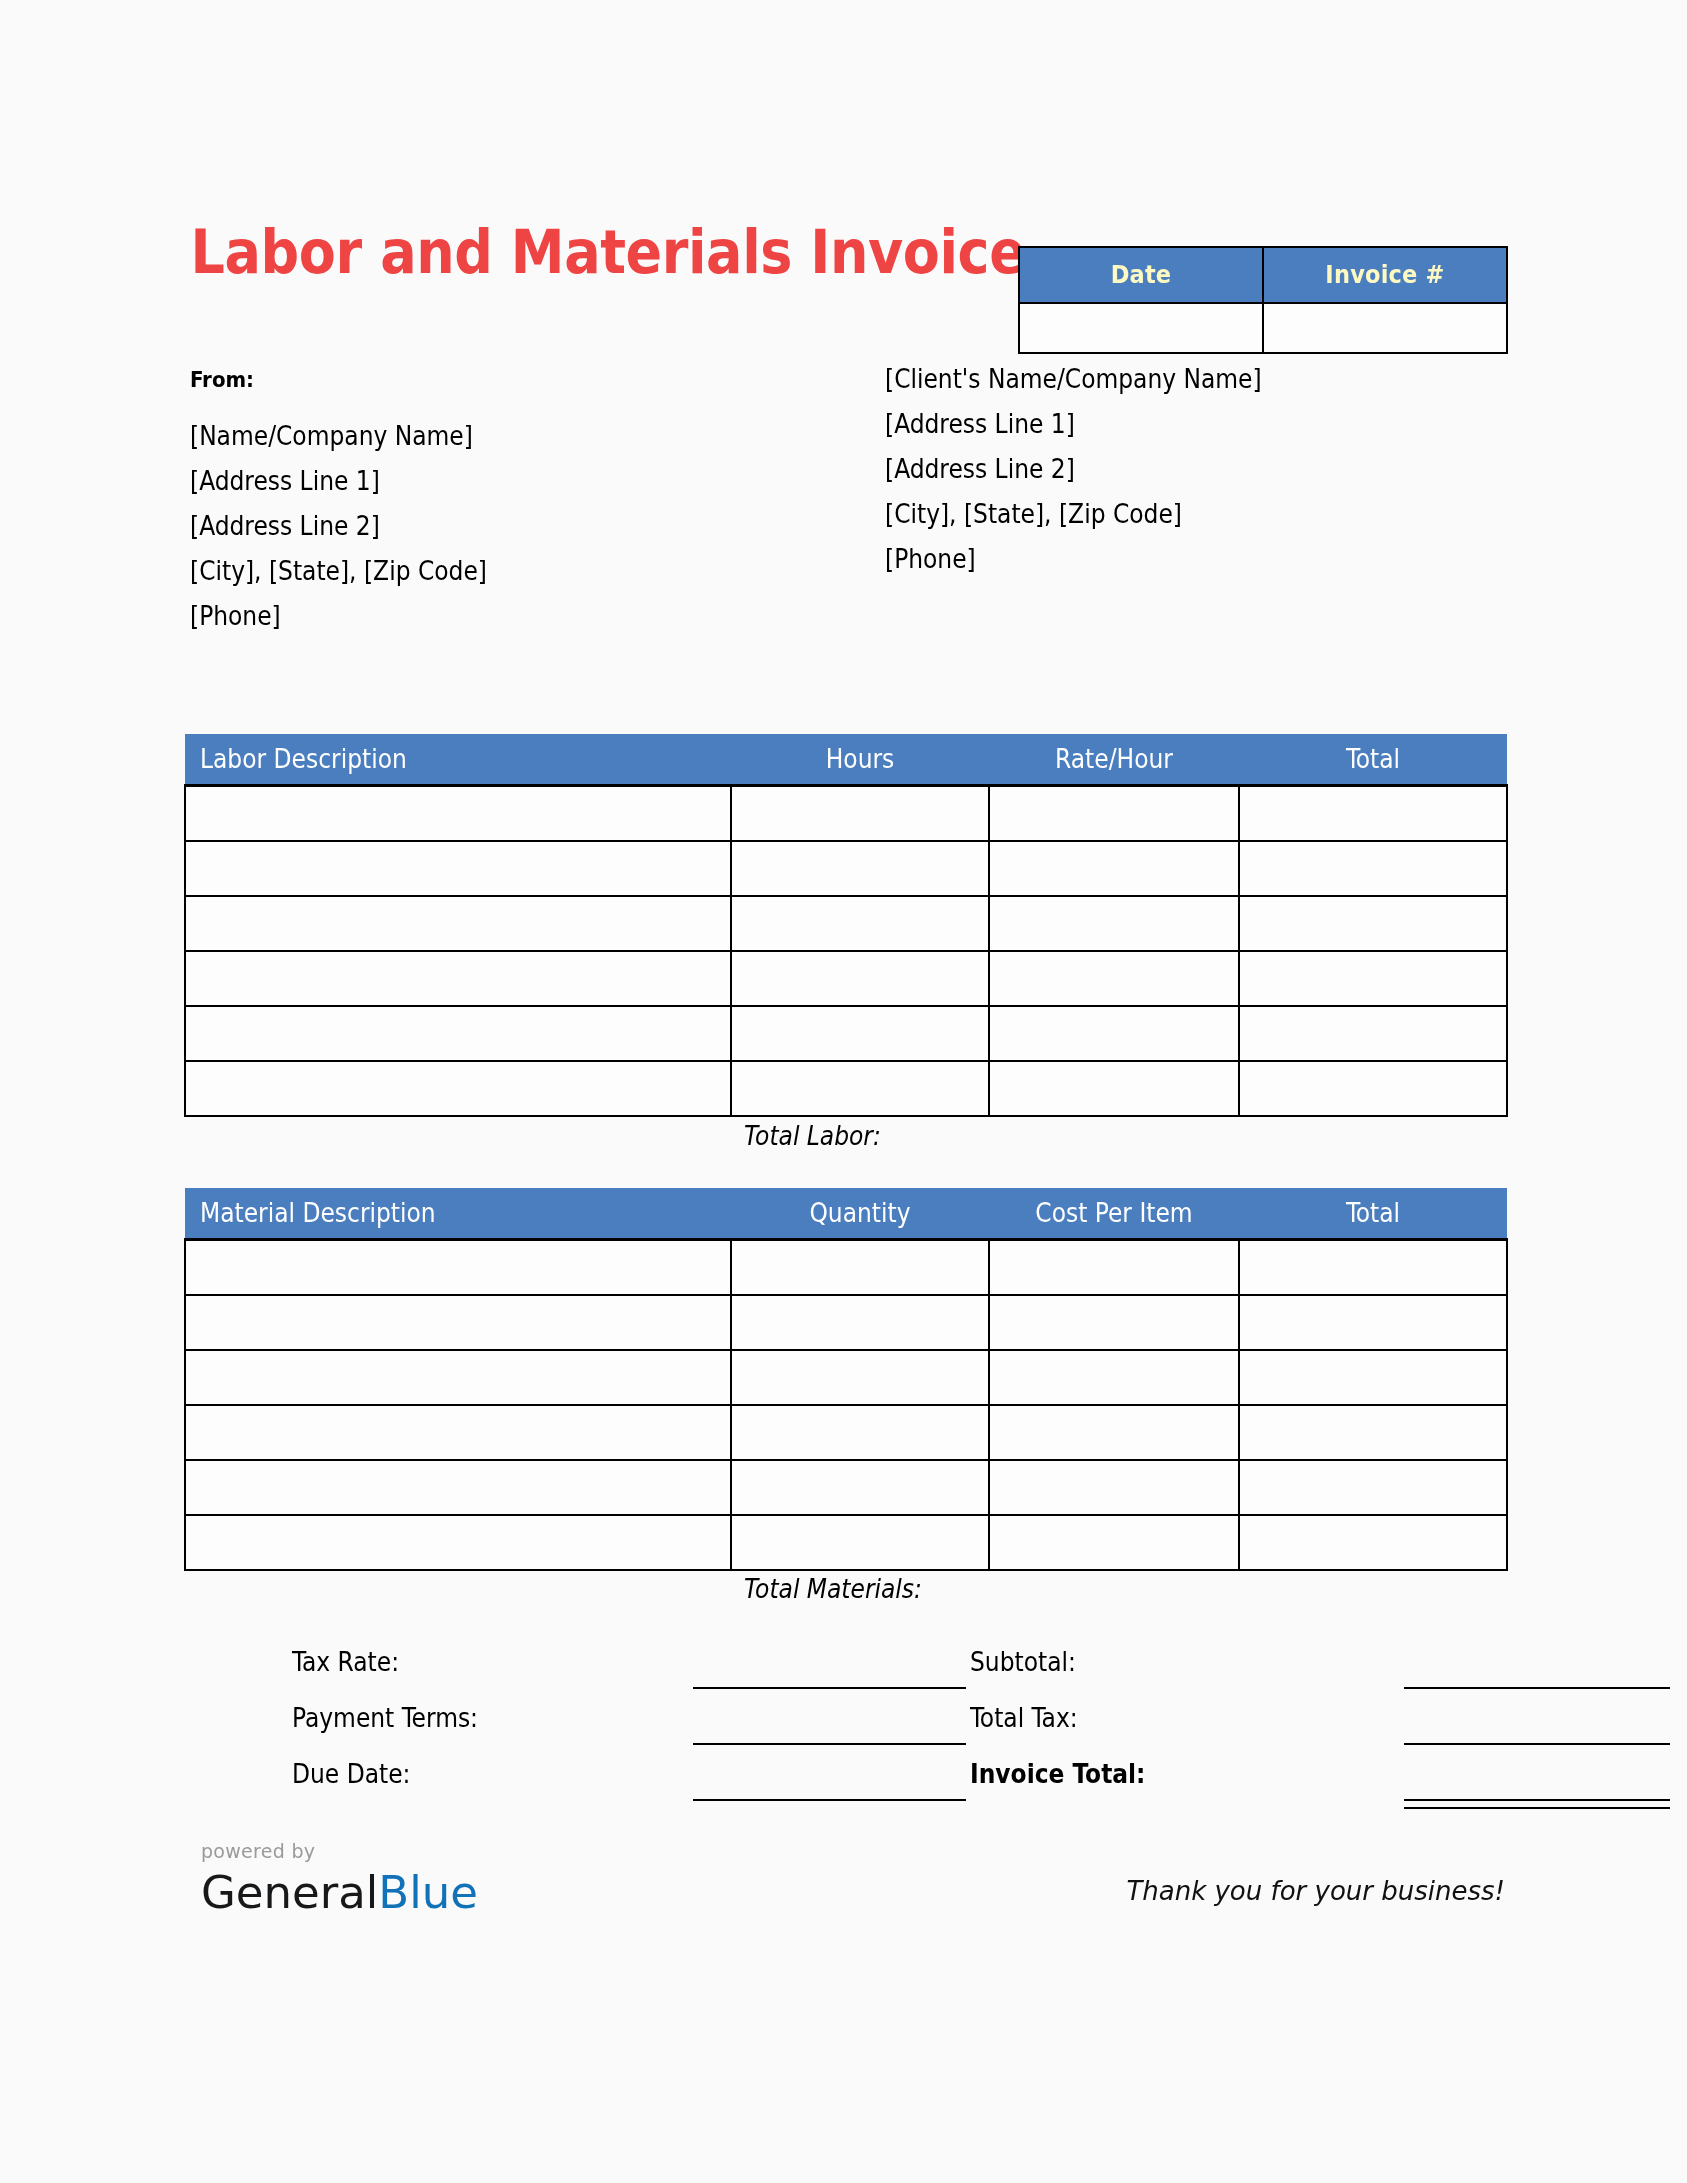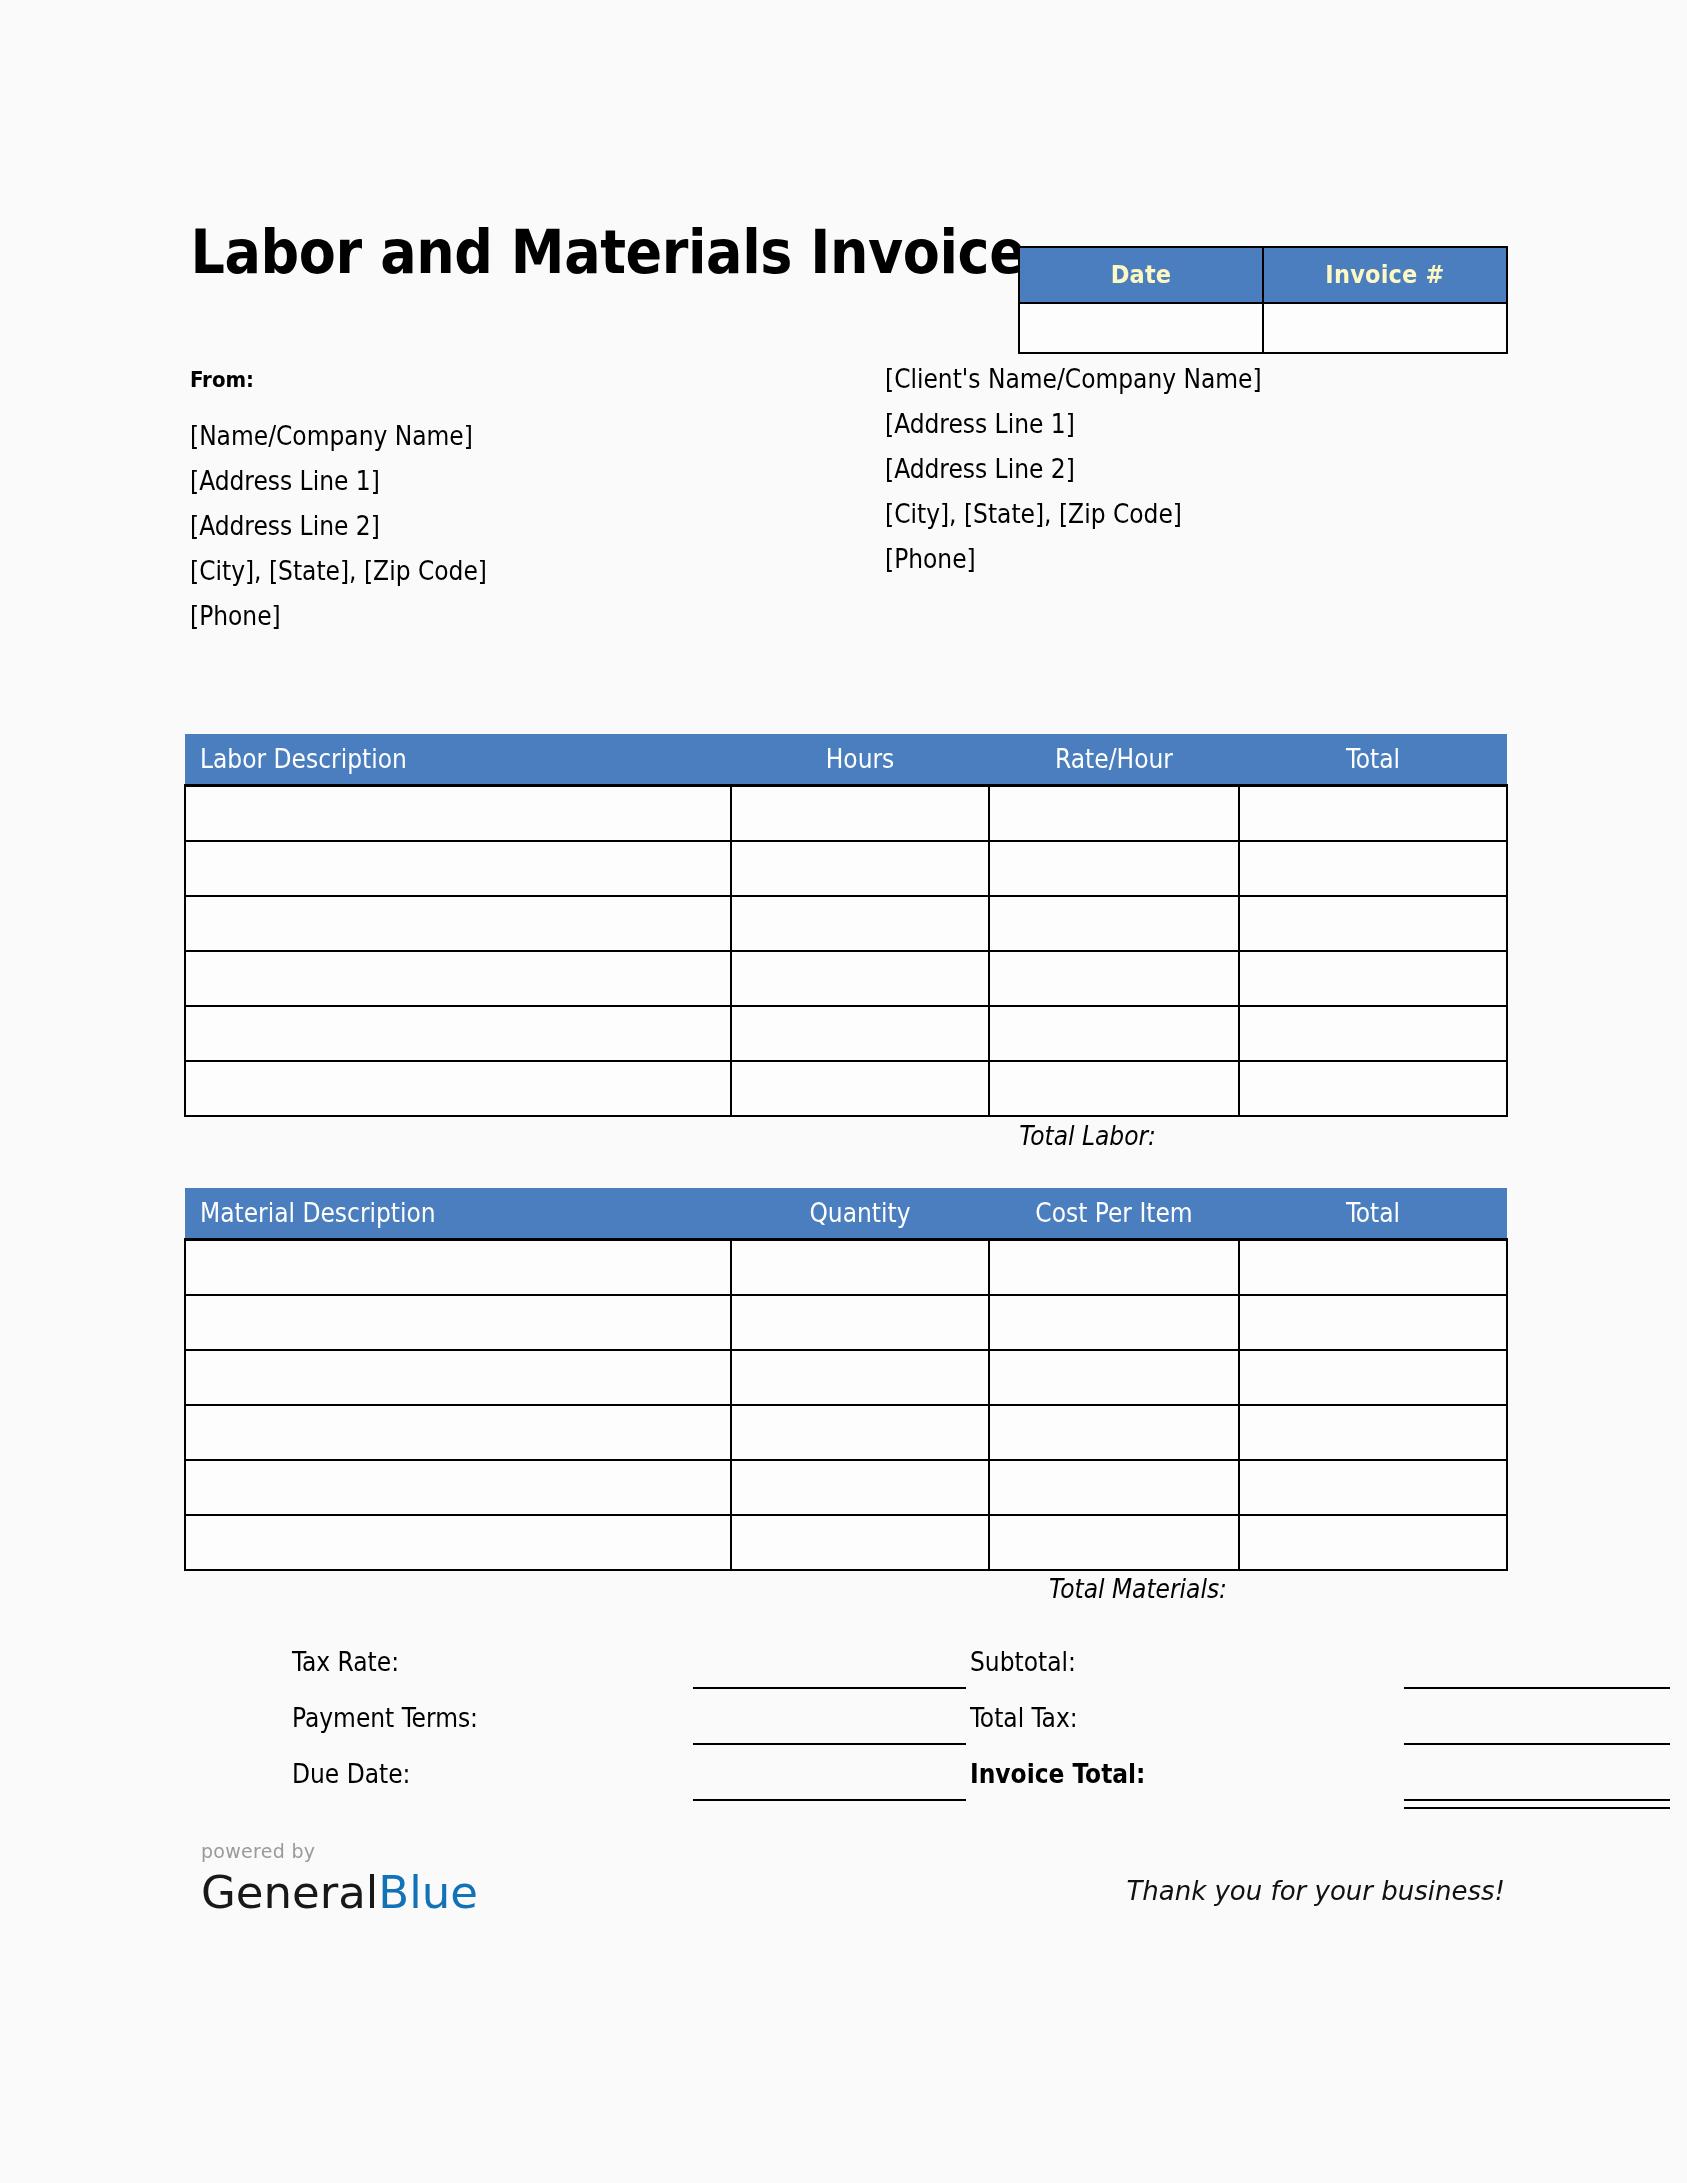--- a/index.html
+++ b/index.html
@@ -33,21 +33,21 @@
   }
   .doc-title {
     position: absolute;
     left: 6.6px;
     top: 0;
     font-size: 60px;
     font-weight: bold;
     letter-spacing: -0.4px;
     line-height: 71px;
     white-space: nowrap;
-    color: #000000;
+    color: #ef4444;
   }
 
   .meta-table {
     position: absolute;
     left: 834px;
     top: 29px;
     width: 490px;
     border-collapse: collapse;
     table-layout: fixed;
   }
@@ -120,21 +120,21 @@
   .c-desc { width: 546px; }
   .c-qty  { width: 258px; }
   .c-rate { width: 250px; }
   .c-tot  { width: 268px; }
 
   
   .total-line {
     position: absolute;
     font-size: 26px;
     font-style: italic;
-    text-align: right;
+    text-align: left;
     white-space: nowrap;
   }
   .total-labor     { left: 744px; top: 1121px; width: 412px; }
   .total-materials { left: 744px; top: 1574px; width: 483px; }
 
   
   .summary {
     position: absolute;
     left: 184px;
     top: 1642px;

